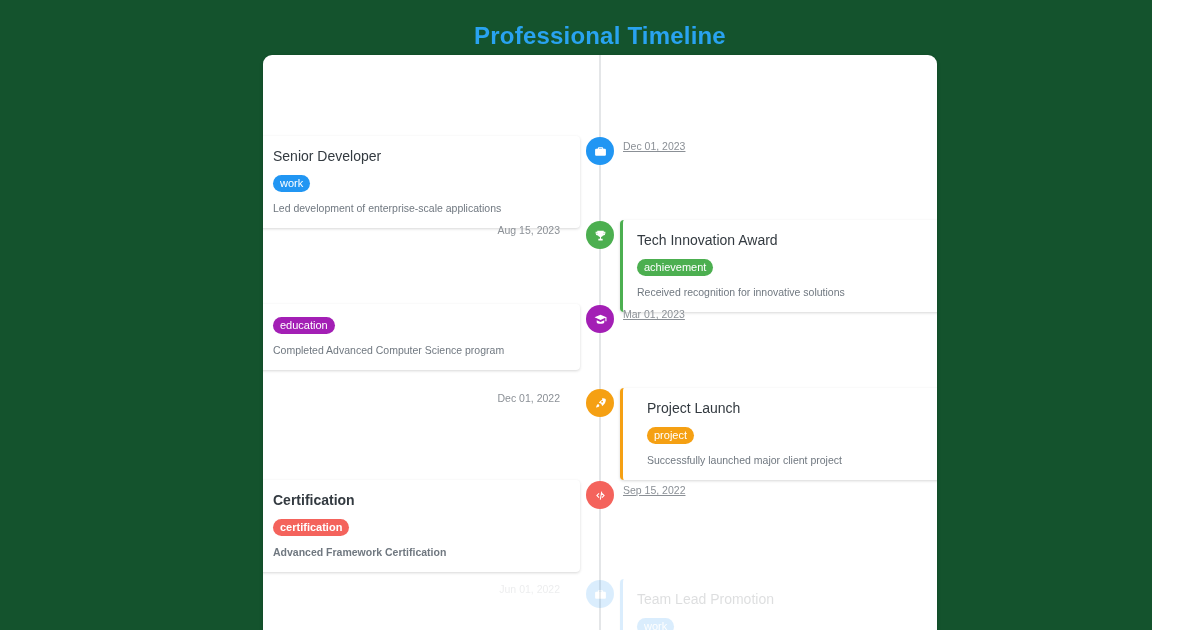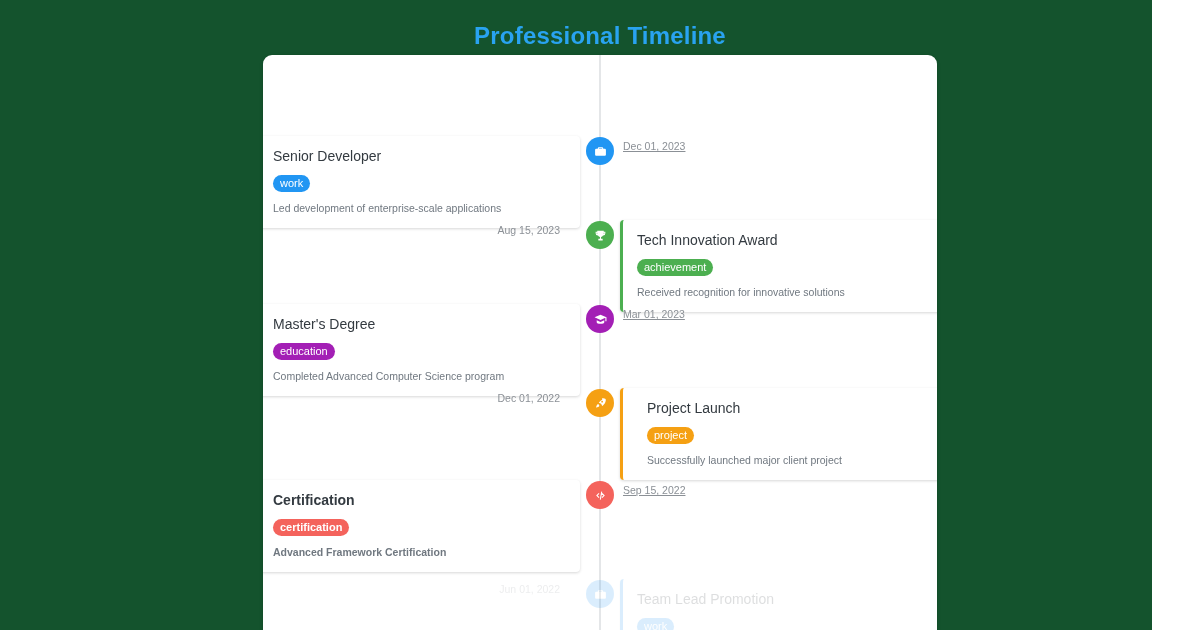--- a/index.html
+++ b/index.html
@@ -162,21 +162,21 @@
         </div>
         <div class="tl-item" style="top: 250px;">
           <div class="tl-marker" style="background: rgb(163, 31, 181); top: 0px;">
             <span>
               <svg viewBox="0 0 24 24">
                 <path d="M12 3 1 8l11 5 9-4.1V15h2V8L12 3zM5 13.2V17c0 1.7 3.1 3 7 3s7-1.3 7-3v-3.8l-7 3.2-7-3.2z"></path>
               </svg>
             </span>
           </div>
           <div class="tl-date right" style="top: 3px;">Mar 01, 2023</div>
-          <div class="tl-card left" style="top: -1px; border-left-color: rgb(163, 31, 181);"><div class="tl-card-title">Master's Degree</div><div class="tl-badge" style="background: rgb(163, 31, 181);">education</div><div class="tl-card-desc">Completed Advanced Computer Science program</div></div>
+          <div class="tl-card left" style="top: -1px; border-left-color: rgb(163, 31, 181);"><div class="tl-badge" style="background: rgb(163, 31, 181);">education</div><div class="tl-card-desc">Completed Advanced Computer Science program</div></div>
         </div>
         <div class="tl-item" style="top: 334px;">
           <div class="tl-marker" style="background: rgb(245, 160, 19); top: 0px;">
             <span>
               <svg viewBox="0 0 24 24">
                 <path d="M14.5 2.5c3.5 0 6.5 1 7 1.5s.5 3.5-1 6.5c-1.2 2.4-3.3 4.6-5.4 6.2l-1.9-4.3-4.3-1.9C10.4 8.4 12.6 6.3 15 5c.3-.1.2-2.3-.5-2.5zM15 7a1.6 1.6 0 1 0 0 3.2A1.6 1.6 0 0 0 15 7zM5.8 14.2c-1.3 1.3-2 5.3-2 5.3s4-.7 5.3-2c.9-.9.9-2.3 0-3.3s-2.4-.9-3.3 0z"></path>
               </svg>
             </span>
           </div>
           <div class="tl-date left" style="top: 3px;">Dec 01, 2022</div>

